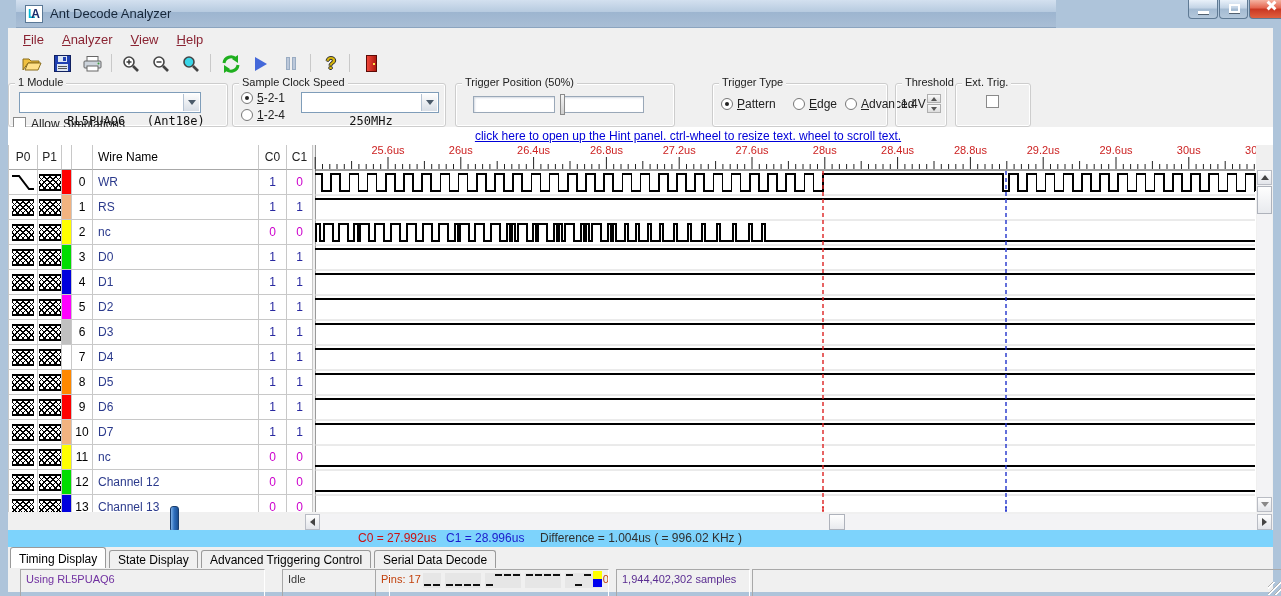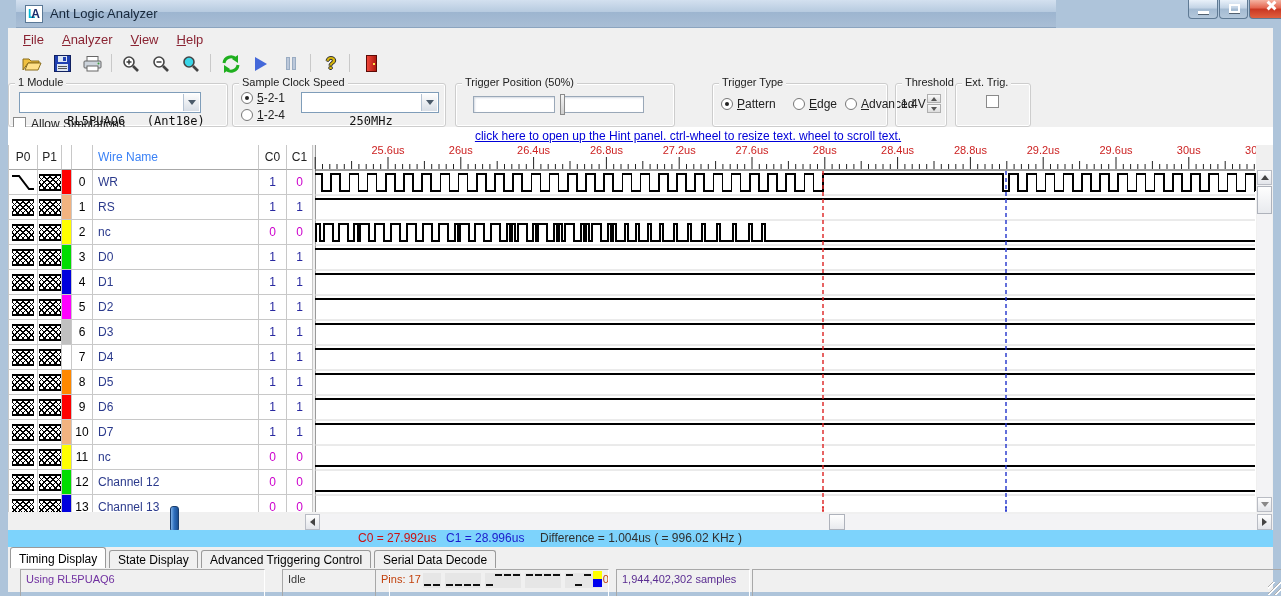--- a/index.html
+++ b/index.html
@@ -62,21 +62,21 @@
   .hintlink{position:absolute;left:330px;width:700px;top:2px;text-align:center;font-size:12px;
     color:#0000d8;text-decoration:underline;cursor:pointer;}
   
   .chtable{position:absolute;left:8px;top:145px;width:305px;height:367px;background:#fff;overflow:hidden;
     border-left:1px solid #c8c8c8;}
   .chrow{display:grid;grid-template-columns:29px 24px 10px 21px 166px 28px 1fr;height:25px;}
   .chrow>div{border-right:1px solid #c8c8c8;border-bottom:1px solid #c8c8c8;display:flex;
     align-items:center;justify-content:center;font-size:12px;overflow:hidden;}
   .chrow .namec{justify-content:flex-start;padding-left:5px;color:#2b3a8c;}
   .chrow.hdr>div{font-size:12px;color:#222;border-bottom:1px solid #a8a8a8;}
-  .chrow.hdr .namec{color:#3b82f6;}
+  .chrow.hdr .namec{color:#000000;}
   .xpat{width:22px;height:17px;border-top:2px solid #000;border-bottom:2px solid #000;
     background:repeating-linear-gradient(45deg,#000 0 1px,transparent 1px 4px),
                repeating-linear-gradient(-45deg,#000 0 1px,transparent 1px 4px),#fff;}
   .v1{color:#2828a0;} .v0{color:#cc00cc;}
   
   .wavearea{position:absolute;left:315px;top:145px;width:941px;height:367px;background:#fff;
     border-left:1px solid #9a9a9a;}
   svg.scene{position:absolute;left:0;top:0;pointer-events:none;}
   
   .vscroll{position:absolute;left:1257px;top:170px;width:15px;height:342px;background:#f3f3f5;}
@@ -120,21 +120,21 @@
   .bR{position:absolute;left:1273px;top:28px;width:8px;height:568px;background:#aec4da;}
   .bB{position:absolute;left:0;top:592px;width:1281px;height:4px;background:#aec4da;}
 </style>
 </head>
 <body>
 
 <div class="window">
 
   <div class="titlebar">
     <div class="app-icon"><span class="l">L</span><span class="a">A</span></div>
-    <div class="title-text">Ant Logic Analyzer</div>
+    <div class="title-text">Ant Decode Analyzer</div>
     <div class="winbtn min">
         <div class="glyph-min"></div>
       </div>
     <div class="winbtn max">
         <div class="glyph-max"></div>
       </div>
     <div class="winbtn close">
         <div class="glyph-x1"></div>
         <div class="glyph-x2"></div>
       </div>

